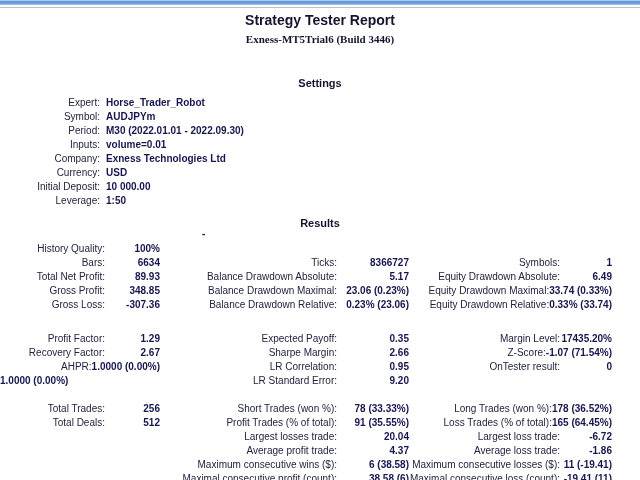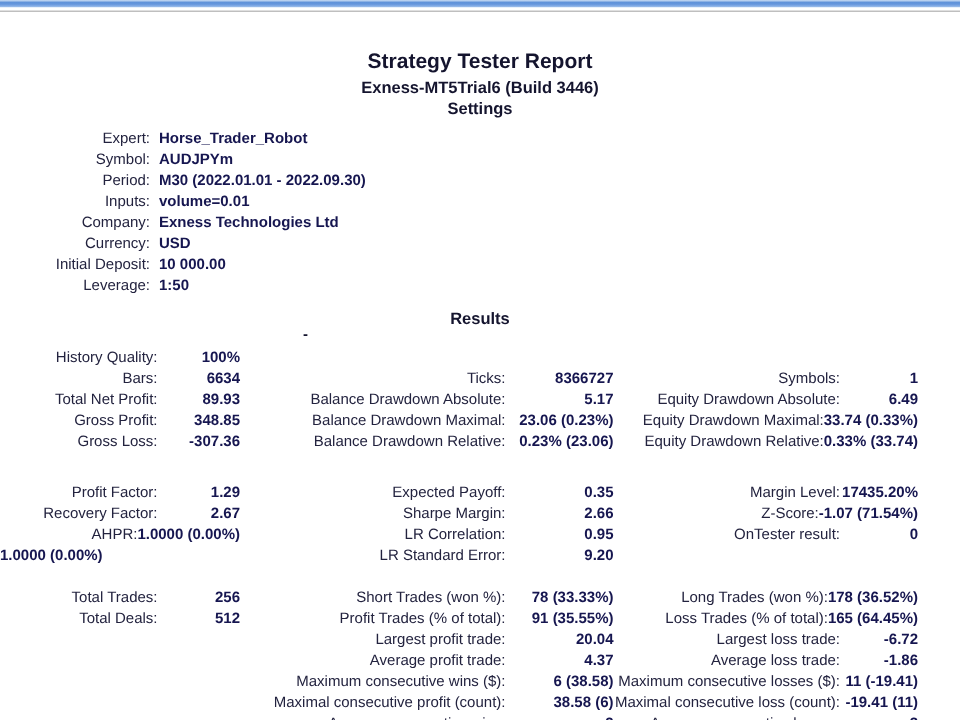--- a/index.html
+++ b/index.html
@@ -4,23 +4,23 @@
 <style>
   html,body{margin:0;padding:0;}
   body{
     width:640px;height:480px;overflow:hidden;background:#ffffff;
     font-family:"Liberation Sans","DejaVu Sans",sans-serif;
     color:#23233f;
   }
   .top-bar{height:5px;background:linear-gradient(180deg,#cfe0f5 0%,#5b8fd8 35%,#6f9de0 65%,#a8c6ee 100%);}
   .top-gap{height:2px;background:#ffffff;}
   .top-line{height:0;border-bottom:1px solid #bfbfbf;}
-  .report-title{margin-top:24px;text-align:center;font-size:14px;font-weight:bold;line-height:16px;color:#14142e;}
-  .report-subtitle{margin-top:4px;text-align:center;font-size:11px;font-weight:bold;line-height:14px;color:#14142e;}
-  .section-heading{margin-top:0;text-align:center;font-size:11px;font-weight:bold;line-height:14px;color:#14142e;}
+  .report-title{margin-top:4px;text-align:center;font-size:14px;font-weight:bold;line-height:16px;color:#14142e;}
+  .report-subtitle{margin-top:4px;text-align:center;font-size:11px;font-weight:bold;line-height:14px;color:#14142e;font-family:Liberation Serif, serif;}
+  .section-heading{margin-top:30px;text-align:center;font-size:11px;font-weight:bold;line-height:14px;color:#14142e;}
   
   .settings-table{margin-top:6px;}
   .srow{display:grid;grid-template-columns:100px auto;column-gap:6px;line-height:14px;font-size:10px;}
   .slabel{text-align:right;white-space:nowrap;}
   .svalue{font-weight:bold;text-align:left;white-space:nowrap;color:#161650;}
   
   .results-heading{margin-top:8px;}
   .results-dash{height:10px;line-height:8px;font-size:10px;font-weight:bold;margin-left:202px;color:#14142e;}
   .results-table{margin-top:2px;}
   .block{width:612px;}
@@ -263,21 +263,21 @@
           <span class="rvalue">165 (64.45%)</span>
         </div>
         </div>
         <div class="rrow">
 
       <div class="cell">
           <span class="rlabel"></span>
           <span class="rvalue"></span>
         </div>
           <div class="cell">
-          <span class="rlabel">Largest profit trade:</span>
+          <span class="rlabel">Largest losses trade:</span>
           <span class="rvalue">20.04</span>
         </div>
           <div class="cell">
           <span class="rlabel">Largest loss trade:</span>
           <span class="rvalue">-6.72</span>
         </div>
         </div>
         <div class="rrow">
 
       <div class="cell">

